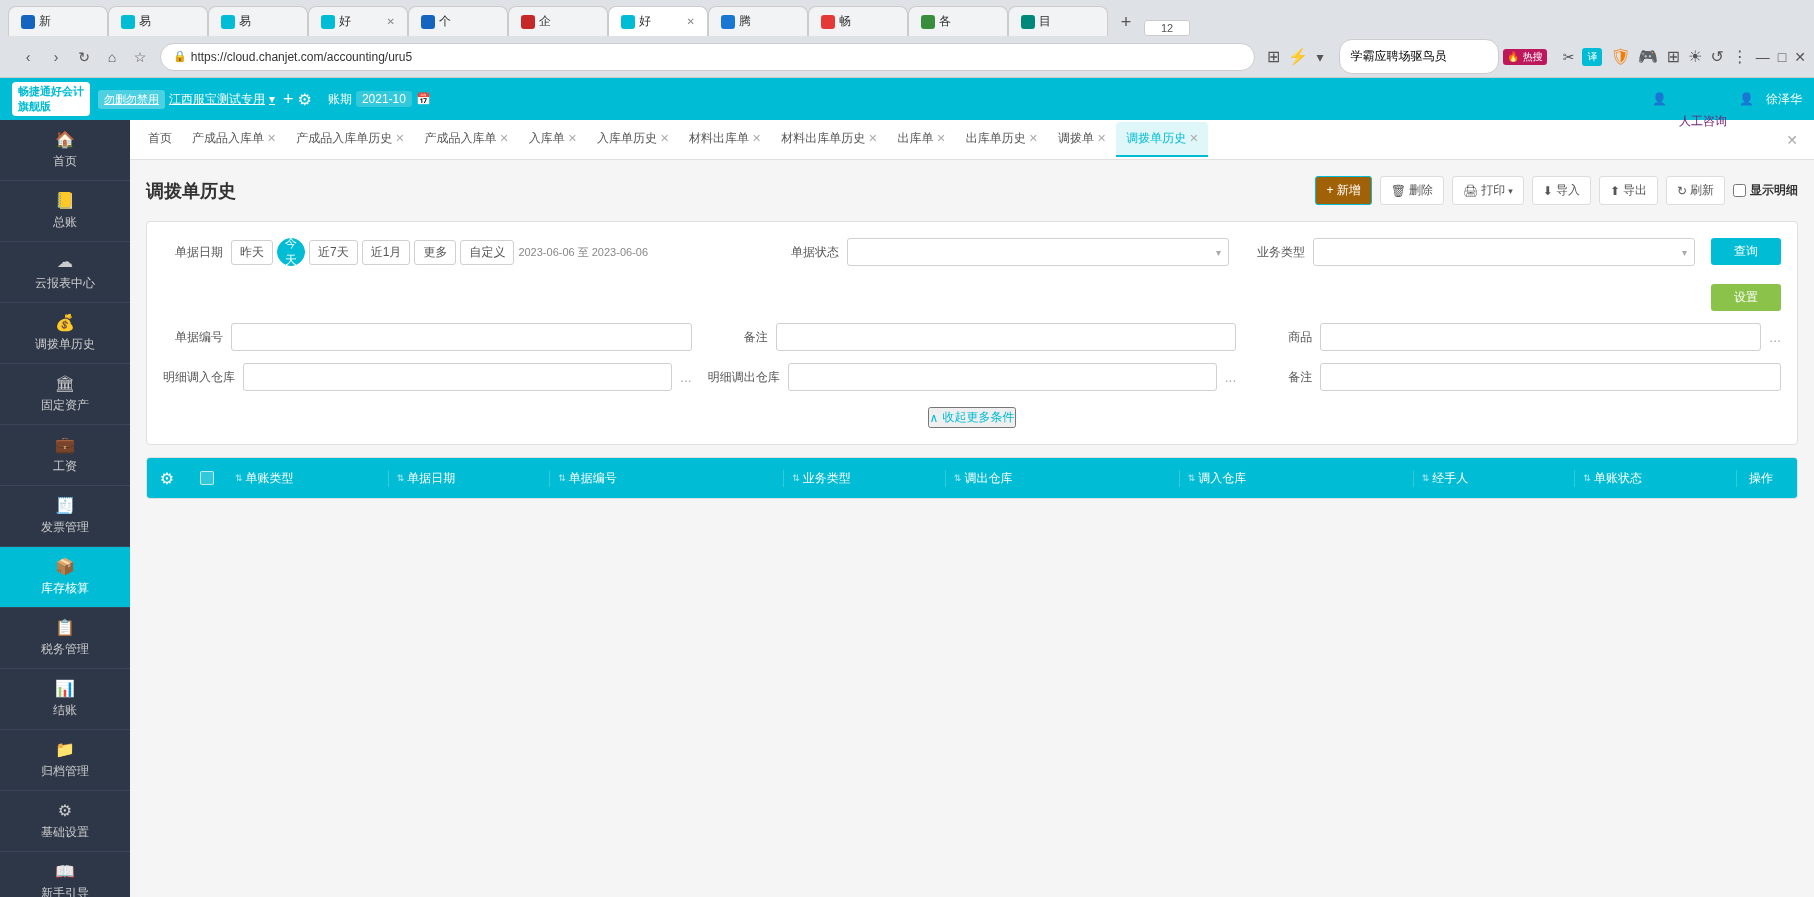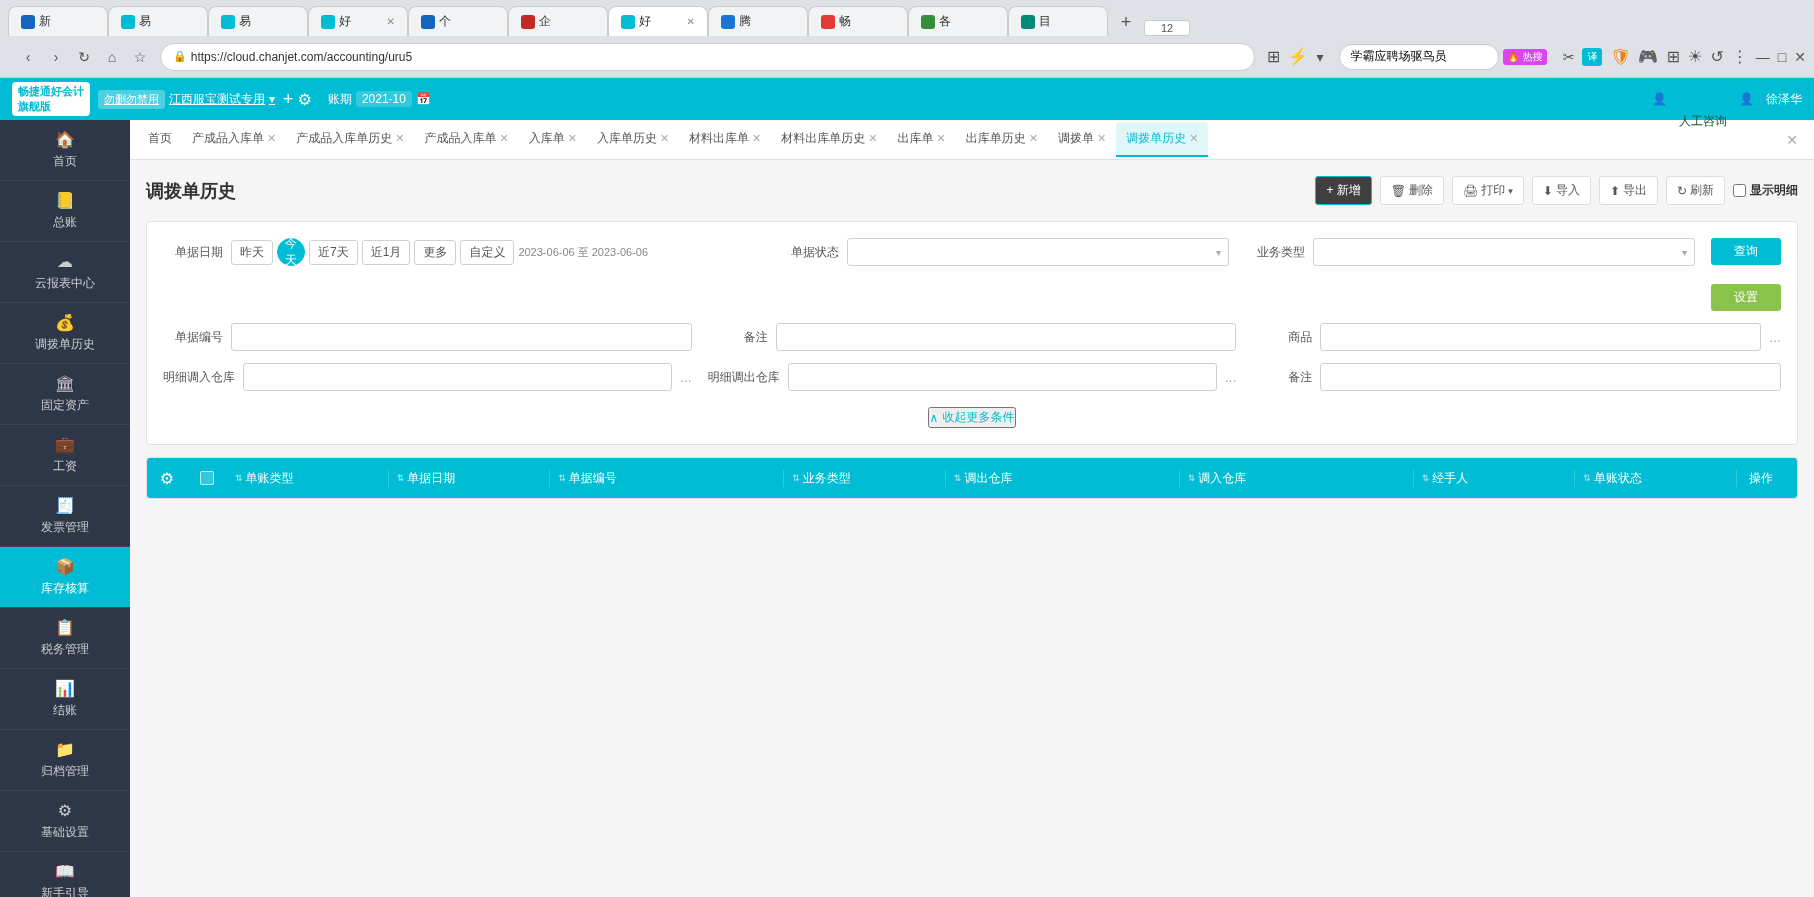--- a/index.html
+++ b/index.html
@@ -18,21 +18,21 @@
     .url-text { color: #333; font-size: 12px; }
 
     
     .app-header { background: #00bcd4; height: 42px; display: flex; align-items: center; padding: 0 12px; color: white; font-size: 13px; position: relative; }
     .app-logo { background: #fff; border-radius: 4px; padding: 2px 6px; color: #00bcd4; font-weight: bold; font-size: 11px; margin-right: 8px; }
     .app-logo-sub { font-size: 11px; color: #00bcd4; display: block; }
     .company-selector { display: flex; align-items: center; gap: 4px; font-size: 12px; color: white; text-decoration: underline; }
     .company-tag { background: rgba(255,255,255,0.3); border-radius: 3px; padding: 2px 6px; font-size: 11px; }
     .header-period { margin-left: 16px; font-size: 12px; display: flex; align-items: center; gap: 4px; }
     .header-right { margin-left: auto; display: flex; align-items: center; gap: 12px; font-size: 12px; }
-    .header-btn { color: #14532d; cursor: pointer; display: flex; align-items: center; gap: 3px; font-size: 12px; margin-top: 44px; }
+    .header-btn { color: #701a75; cursor: pointer; display: flex; align-items: center; gap: 3px; font-size: 12px; margin-top: 44px; }
 
     
     .layout { display: flex; height: calc(897px - 42px - 42px - 36px); }
     .sidebar { width: 130px; background: #2d3748; height: 100%; display: flex; flex-direction: column; overflow-y: auto; }
     .sidebar-item { padding: 10px 8px; color: #ccc; font-size: 12px; display: flex; flex-direction: column; align-items: center; gap: 4px; cursor: pointer; border-bottom: 1px solid #3a4558; }
     .sidebar-item.active { background: #00bcd4; color: white; }
     .sidebar-icon { font-size: 16px; }
     .sidebar-label { font-size: 12px; text-align: center; }
 
     
@@ -42,21 +42,21 @@
     .tab-bar { background: #fff; border-bottom: 1px solid #e0e0e0; display: flex; align-items: center; padding: 0 8px; height: 40px; overflow: hidden; }
     .tab-item { padding: 8px 10px; font-size: 12px; color: #555; cursor: pointer; white-space: nowrap; display: flex; align-items: center; gap: 3px; border-bottom: 2px solid transparent; }
     .tab-item.active { color: #00bcd4; border-bottom: 2px solid #00bcd4; background: #e0f7fa; border-radius: 4px 4px 0 0; }
     .tab-item .tab-close { color: #aaa; font-size: 11px; cursor: pointer; }
 
     
     .page-body { padding: 16px; }
     .page-title { font-size: 18px; font-weight: bold; color: #333; margin-bottom: 16px; display: flex; align-items: center; justify-content: space-between; }
     .toolbar-right { display: flex; gap: 8px; align-items: center; }
     .toolbar-btn { padding: 5px 10px; font-size: 12px; border: 1px solid #ddd; background: #fff; border-radius: 3px; cursor: pointer; color: #555; display: flex; align-items: center; gap: 3px; }
-    .toolbar-btn.primary { background: #404040; color: white; border-color: #00bcd4; }
+    .toolbar-btn.primary { background: #a16207; color: white; border-color: #00bcd4; }
 
     
     .filter-area { background: #fff; border: 1px solid #e0e0e0; border-radius: 4px; padding: 16px; margin-bottom: 12px; }
     .filter-row { display: flex; align-items: flex-start; margin-bottom: 12px; gap: 16px; }
     .filter-group { display: flex; align-items: center; gap: 8px; flex: 1; }
     .filter-label { font-size: 12px; color: #555; white-space: nowrap; min-width: 60px; text-align: right; }
     .filter-input { flex: 1; height: 28px; border: 1px solid #d0d0d0; border-radius: 3px; padding: 0 8px; font-size: 12px; color: #333; background: #fff; }
     .filter-date-group { display: flex; align-items: center; gap: 4px; }
     .date-btn { padding: 3px 8px; font-size: 12px; border: 1px solid #d0d0d0; border-radius: 3px; cursor: pointer; background: #fff; color: #555; }
     .date-btn.active { background: #00bcd4; color: white; border-color: #00bcd4; border-radius: 50%; width: 28px; height: 28px; display: flex; align-items: center; justify-content: center; }
@@ -158,22 +158,22 @@
   </div>
   <div class="address-bar">
     <span class="lock">🔒</span>
     <span class="url-text">https://cloud.chanjet.com/accounting/uru5</span>
   </div>
   <div style="margin-left:12px;display:flex;align-items:center;gap:8px;">
     <span style="font-size:16px;color:#555;cursor:pointer;">⊞</span>
     <span style="font-size:16px;color:#555;cursor:pointer;">⚡</span>
     <span style="font-size:14px;color:#555;cursor:pointer;">▾</span>
     <div style="margin-left:8px;display:flex;align-items:center;gap:4px;">
-      <input style="width: 160px; height: 26px; border: 1px solid rgb(204, 204, 204); border-radius: 13px; padding: 0px 10px; font-size: 12px;" value="学霸应聘场驱鸟员">
-      <span style="background:#d946ef;color:white;font-size:10px;border-radius:3px;padding:1px 4px;">🔥 热搜</span>
+      <input style="width: 160px; height: 35px; border: 1px solid rgb(204, 204, 204); border-radius: 13px; padding: 0px 10px; font-size: 12px;" value="学霸应聘场驱鸟员">
+      <span style="background:#be185d;color:white;font-size:10px;border-radius:3px;padding:1px 4px;">🔥 热搜</span>
     </div>
     <span style="font-size:14px;color:#555;cursor:pointer;margin-left:8px;">✂</span>
     <span style="background:#00bcd4;color:white;font-size:10px;padding:2px 5px;border-radius:3px;cursor:pointer;">译</span>
     <span style="font-size:16px;color:#f57c00;cursor:pointer;">🛡</span>
     <span style="font-size:16px;color:#555;cursor:pointer;">🎮</span>
     <span style="font-size:16px;color:#555;cursor:pointer;">⊞</span>
     <span style="font-size:16px;color:#555;cursor:pointer;">☀</span>
     <span style="font-size:16px;color:#555;cursor:pointer;">↺</span>
     <span style="font-size:16px;color:#555;cursor:pointer;">⋮</span>
     <button style="background:none;border:none;font-size:14px;cursor:pointer;color:#555;">—</button>

